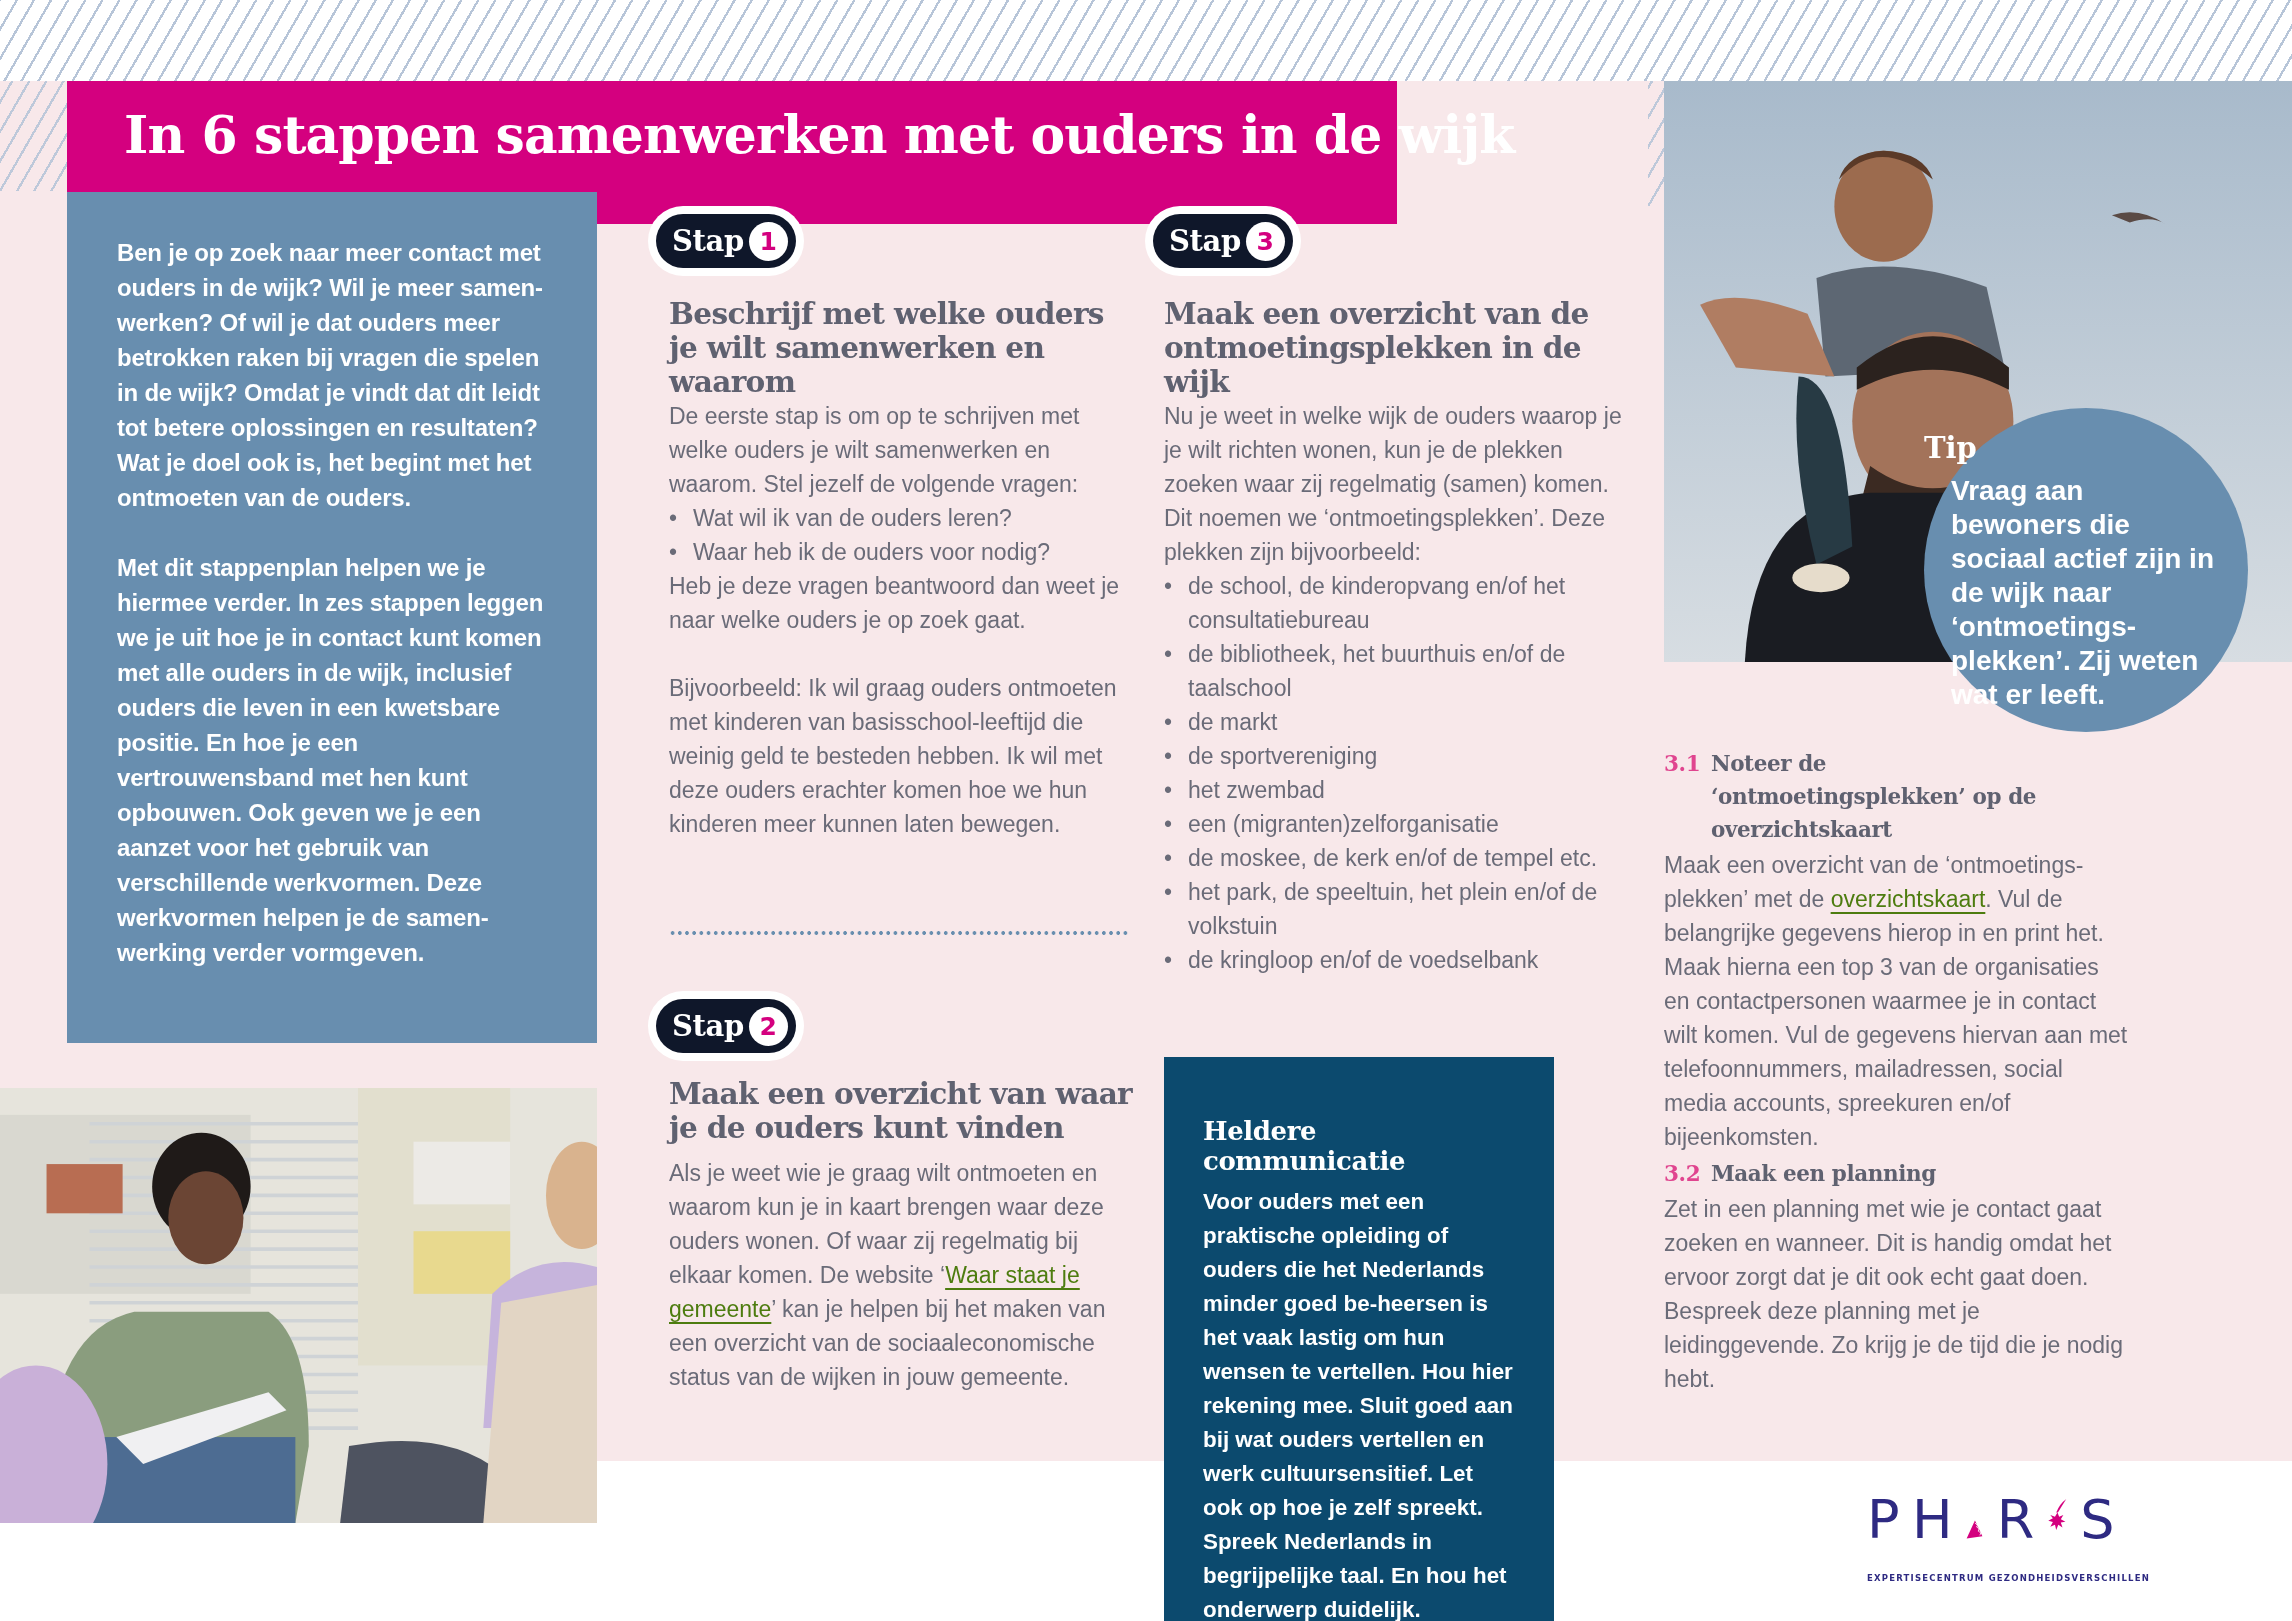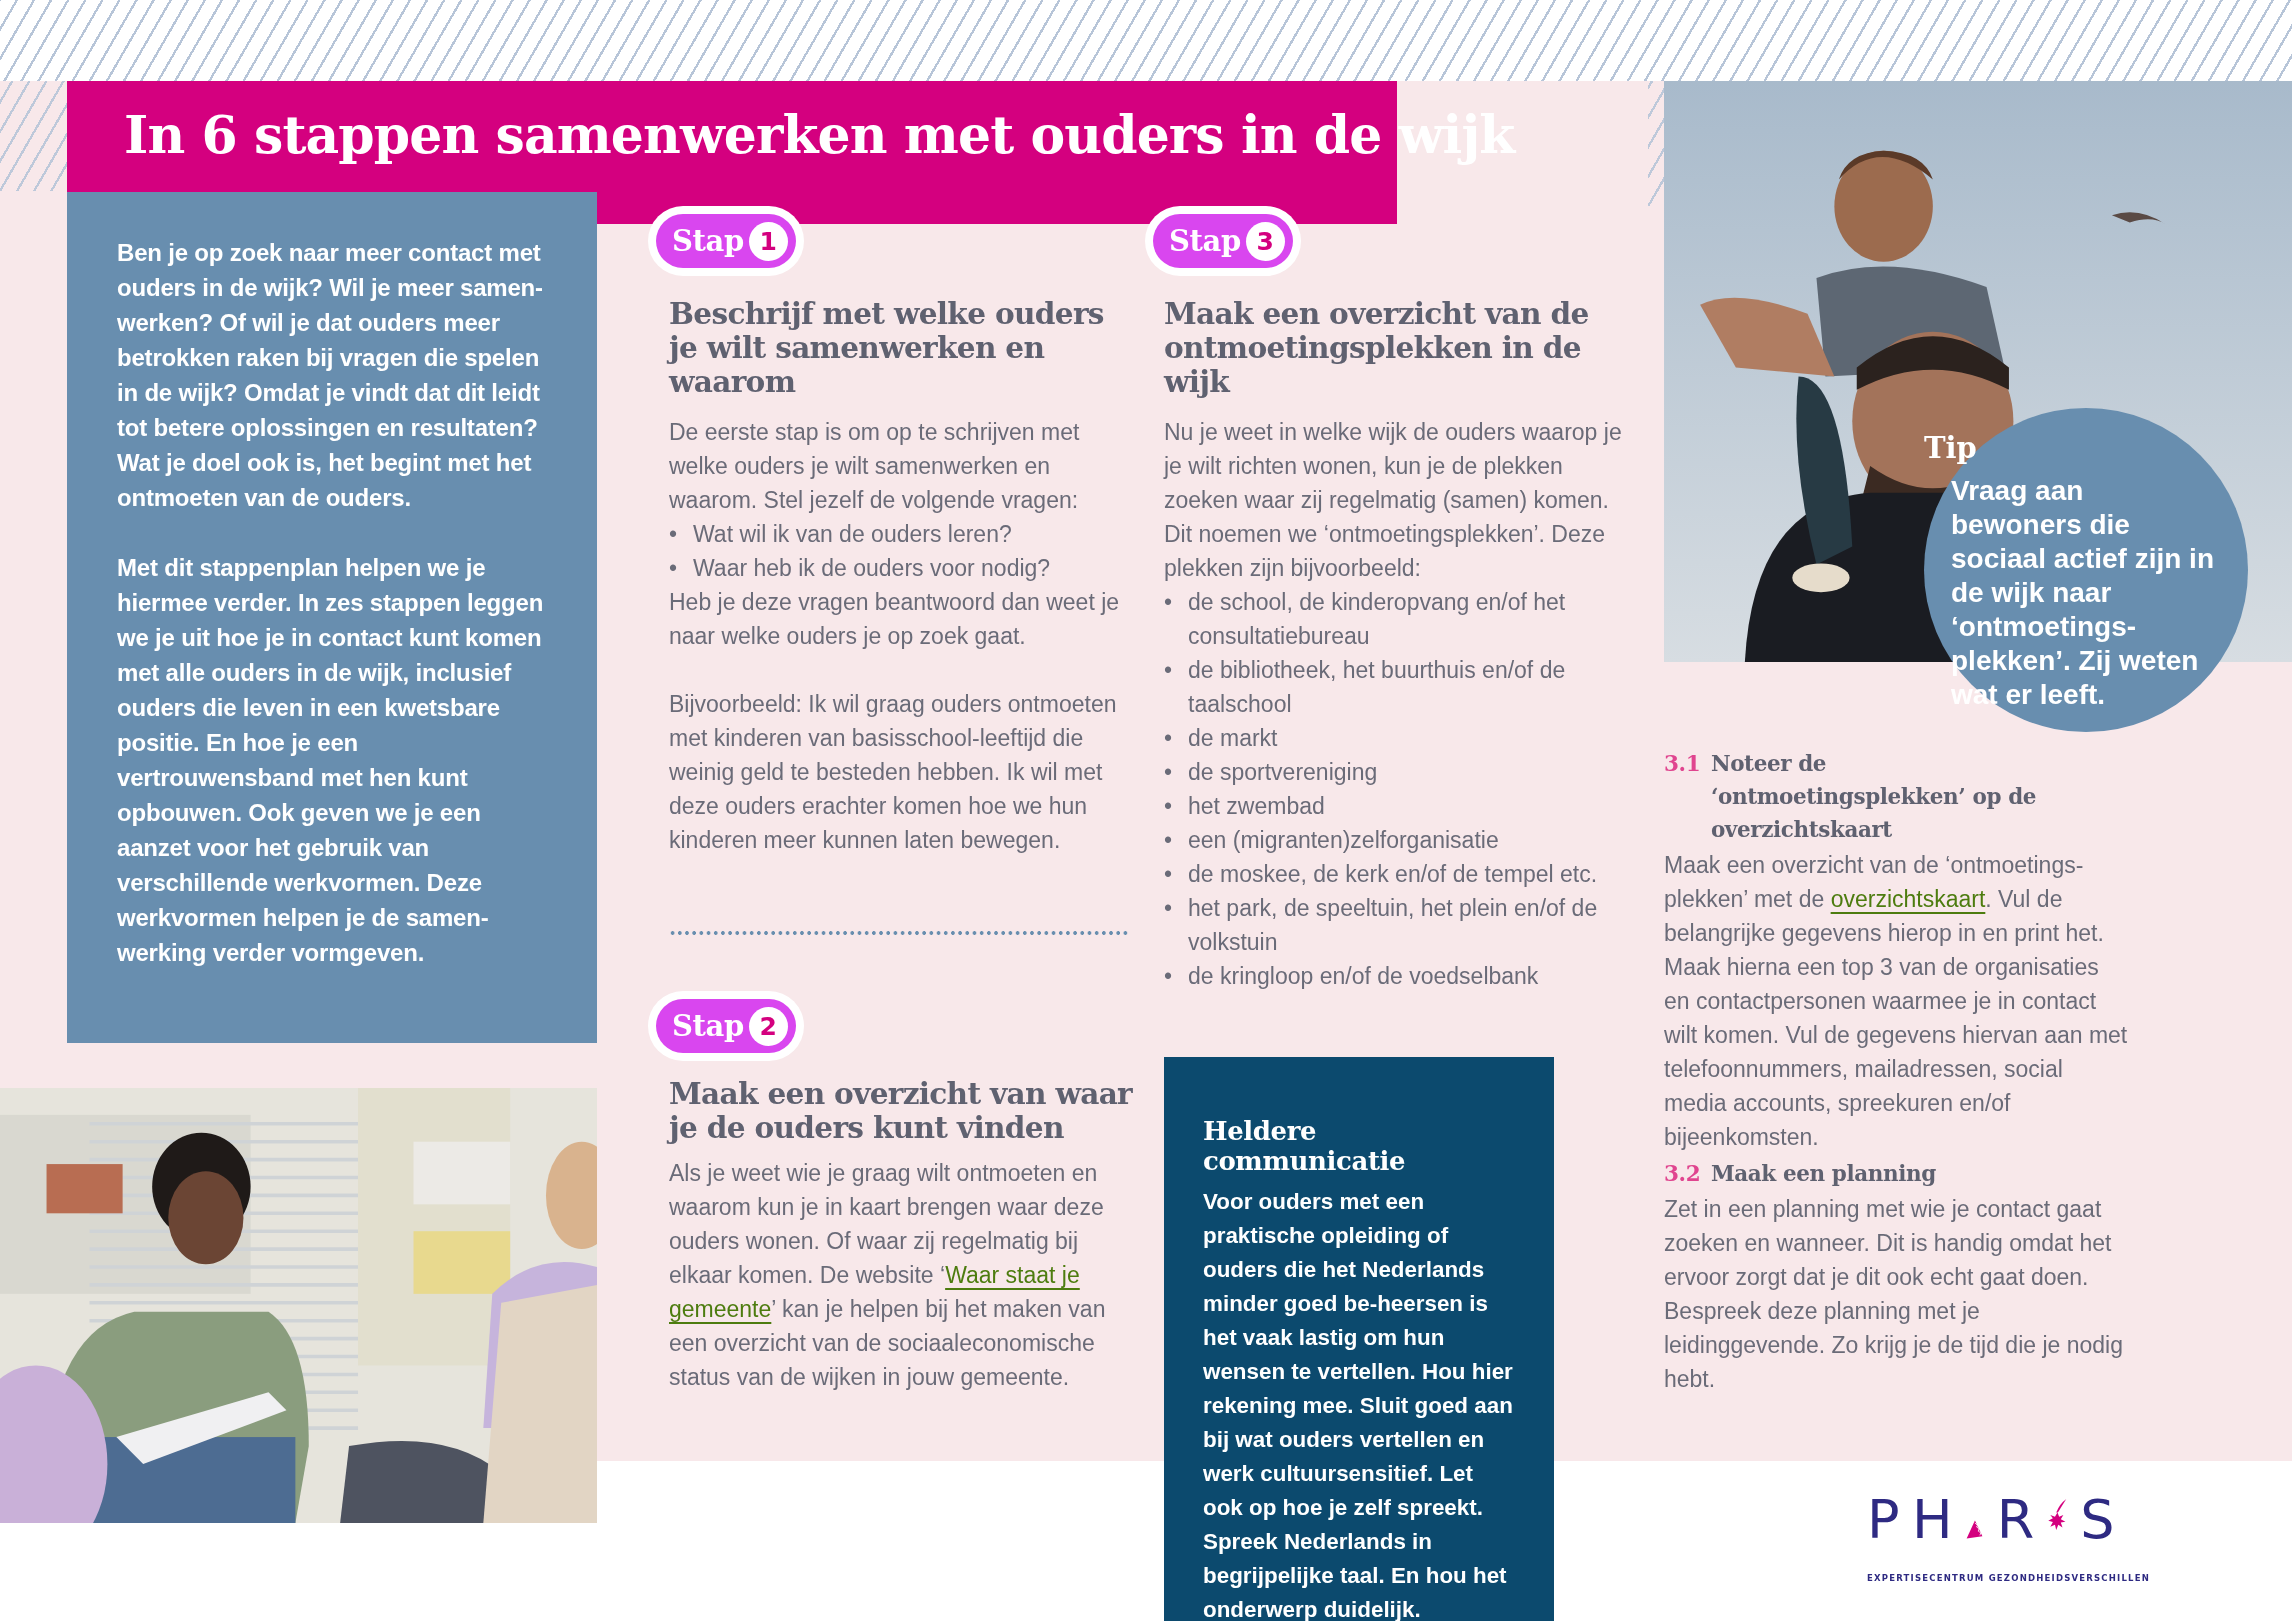--- a/index.html
+++ b/index.html
@@ -41,41 +41,41 @@
   .photo-right {
     position: absolute; left: 1664px; top: 81px; width: 629px; height: 581px; overflow: hidden;
     background: linear-gradient(180deg, #a9bbcc 0%, #c3cfd9 45%, #d6dbe0 100%);
   }
 
   .stap-badge {
     position: absolute; height: 70px; width: 156px;
     background: #ffffff; border-radius: 36px; padding: 8px;
   }
   .stap-inner {
-    width: 100%; height: 100%; background: #d946ef; border-radius: 29px;
+    width: 100%; height: 100%; background: #0f172a; border-radius: 29px;
     display: flex; align-items: center; padding-left: 16px; gap: 5px;
   }
   .stap-label {
     font-family: "DejaVu Serif", "Liberation Serif", serif; font-weight: bold;
     color: #ffffff; font-size: 29px; letter-spacing: -0.4px;
   }
   .stap-num {
     width: 39px; height: 39px; border-radius: 50%; background: #ffffff; color: #d4007f;
     font-family: "DejaVu Sans", sans-serif; font-weight: bold; font-size: 25px;
     display: flex; align-items: center; justify-content: center;
   }
 
   .col { position: absolute; color: #5f6170; }
   .col h2 {
     font-family: "DejaVu Serif", "Liberation Serif", serif; font-weight: bold;
     font-size: 29.6px; line-height: 34px; color: #5f6170; letter-spacing: -0.7px;
   }
   .col .body {
     font-family: "Liberation Sans", "DejaVu Sans", sans-serif; font-size: 23px; line-height: 34px;
-    color: #6a6b78; margin-top: 16px;
+    color: #6a6b78; 
   }
   .bullets { list-style: none; }
   .bullets li { position: relative; padding-left: 24px; }
   .bullets li::before { content: "•"; position: absolute; left: 0; top: 0; color: #6a6b78; }
   a.link { color: #4d7c0f; text-decoration: underline; text-decoration-thickness: 1.8px; text-underline-offset: 4.5px; }
 
   .dotted {
     position: absolute; left: 669px; top: 931px; width: 459px; height: 3.6px;
     background-image: radial-gradient(circle, #688eaf 1.6px, transparent 2px);
     background-size: 7.2px 3.6px; background-repeat: repeat-x;

